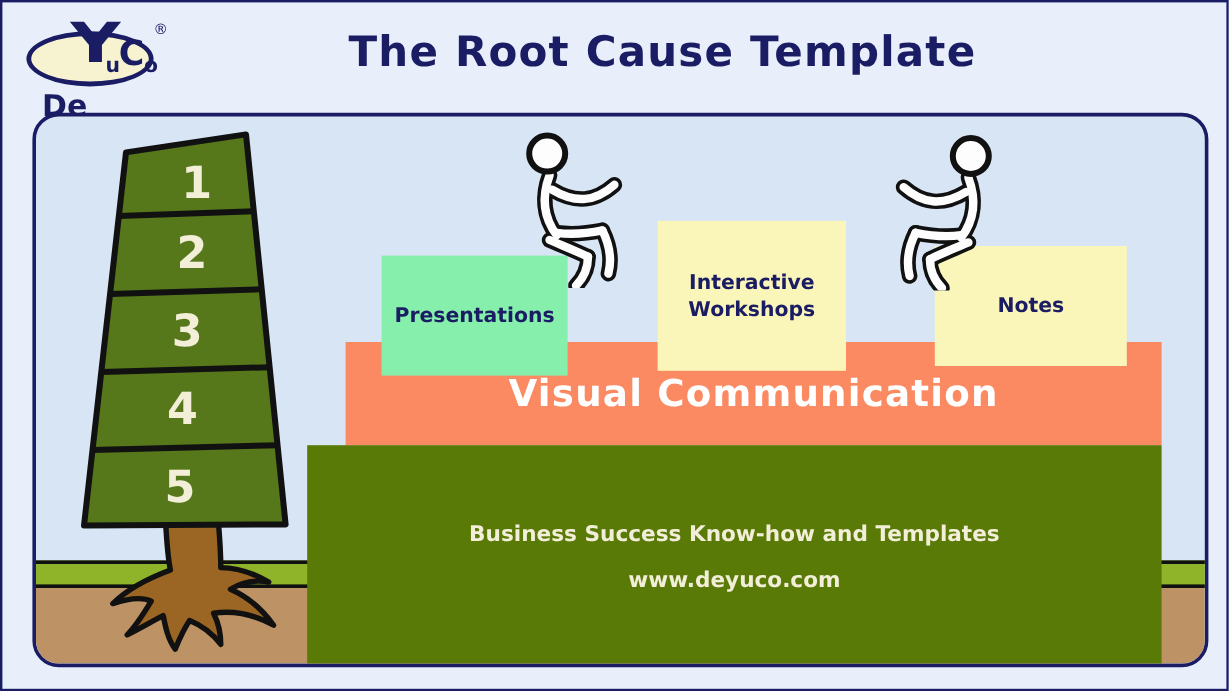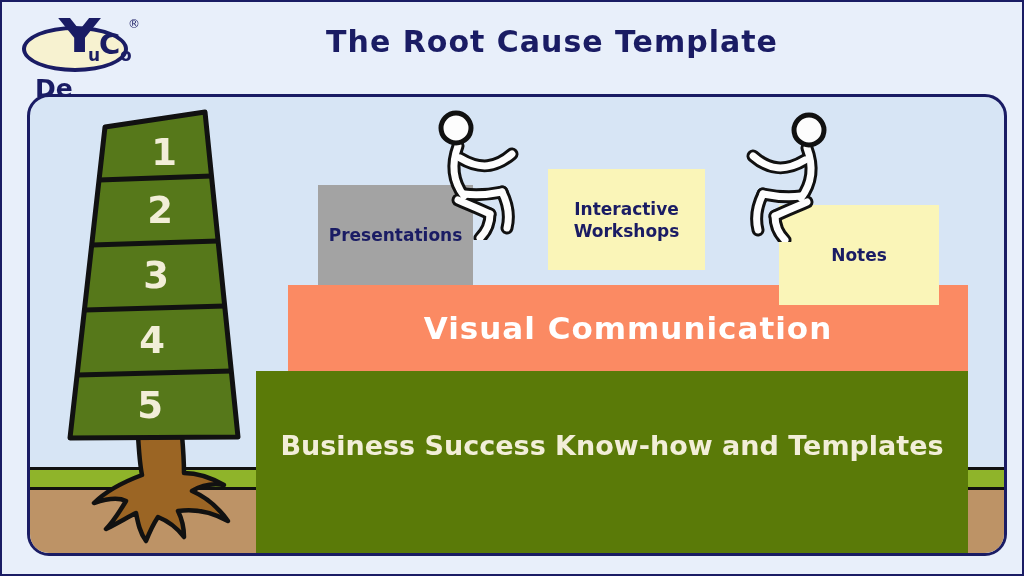--- a/index.html
+++ b/index.html
@@ -14,46 +14,46 @@
   .logo .ellipse{position:absolute;left:0;top:6px;width:106px;height:46px;
     background:#f7f2d0;border:4px solid #1a1c64;border-radius:50%;}
   .logo span{position:absolute;color:#1a1c64;font-weight:bold;line-height:1;}
   .logo .l-de{left:13px;top:16px;font-size:25px;margin-top:40px;}
   .logo .l-y{left:41px;top:-7px;font-size:46px;transform:scaleX(1.25);}
   .logo .l-u{left:66px;top:27px;font-size:17px;}
   .logo .l-c{left:77px;top:10px;font-size:29px;}
   .logo .l-o{left:98px;top:27px;font-size:17px;}
   .logo .l-r{left:106px;top:-2px;font-size:12px;font-weight:normal;}
   .title{position:absolute;left:120px;right:40px;top:22px;text-align:center;
-    font-size:30px;font-weight:bold;color:#1a1c64;letter-spacing:1px;}
+    font-size:35px;font-weight:bold;color:#1a1c64;letter-spacing:1px;}
   
   .panel{position:absolute;left:25px;top:92px;width:980px;height:462px;
     background:#d7e5f5;border:3px solid #1a1c64;border-radius:22px;overflow:hidden;}
   .grass{position:absolute;left:-4px;right:-4px;top:370px;height:23px;
     background:#8fb42a;border-top:3px solid #111;border-bottom:3px solid #111;}
   .soil{position:absolute;left:0;right:0;top:393px;bottom:0;background:#bd9366;}
   
   .tree-svg{position:absolute;left:30px;top:8px;width:220px;height:450px;}
   .tree-num{position:absolute;width:44px;text-align:center;color:#f2eed8;
     font-size:37px;font-weight:bold;line-height:40px;}
   .n1{left:112px;top:36px;} .n2{left:108px;top:94px;} .n3{left:104px;top:159px;}
   .n4{left:100px;top:224px;} .n5{left:98px;top:289px;}
   
   .visual-bar{position:absolute;left:258px;top:188px;width:680px;height:86px;
     display:flex;align-items:center;justify-content:center;
     color:#ffffff;font-size:31px;font-weight:bold;letter-spacing:1px;}
   .foundation-bar{position:absolute;left:226px;top:274px;width:712px;height:188px;
-    text-align:center;padding-top:56px;color:#f2eed8;font-size:27px;
+    text-align:center;padding-top:56px;color:#f2eed8;font-size:18px;
     font-weight:bold;line-height:38px;}
   
   .note{position:absolute;display:flex;align-items:center;justify-content:center;
     text-align:center;color:#1a1c64;font-size:17px;font-weight:bold;line-height:22px;
     padding:4px 10px;}
   .note1{left:288px;top:88px;width:155px;height:100px;}
-  .note2{left:518px;top:72px;width:157px;height:101px;align-items:center;}
+  .note2{left:518px;top:87px;width:157px;height:125px;align-items:center;}
   .note3{left:749px;top:88px;width:160px;height:100px;}
   
   .figure{position:absolute;width:95px;height:130px;}
   .fig1{left:398px;top:13px;}
   .fig2{left:712px;top:15px;transform:scaleX(-1);}
   .figure path.ol{fill:none;stroke:#111;stroke-width:13;stroke-linecap:round;}
   .figure path.in{fill:none;stroke:#fdfdfd;stroke-width:7;stroke-linecap:round;}
 </style>
 </head>
 <body>
@@ -104,23 +104,24 @@
     <div class="tree-num n3">3</div>
     <div class="tree-num n4">4</div>
     <div class="tree-num n5">5</div>
 
     <div class="visual-bar" style="background:#fb8a63;text-align:center;">
       <span>Visual Communication</span>
     </div>
 
     <div class="foundation-bar" style="background:#5a7a08;">
       <div>Business Success Know-how and Templates</div>
+      <div>www.deyuco.com</div>
     </div>
 
-    <div class="note note1" style="background:#a3a3a3;">
+    <div class="note note1" style="background:#86efac;margin-top:28px;">
       <span>Presentations</span>
     </div>
     <div class="note note2" style="background:#faf5b8;">
       <span>Interactive Workshops</span>
     </div>
     <div class="note note3" style="background:#faf5b8;margin-top:20px;">
       <span>Notes</span>
     </div>
 
     <svg class="figure fig1" viewBox="0 0 95 130">

